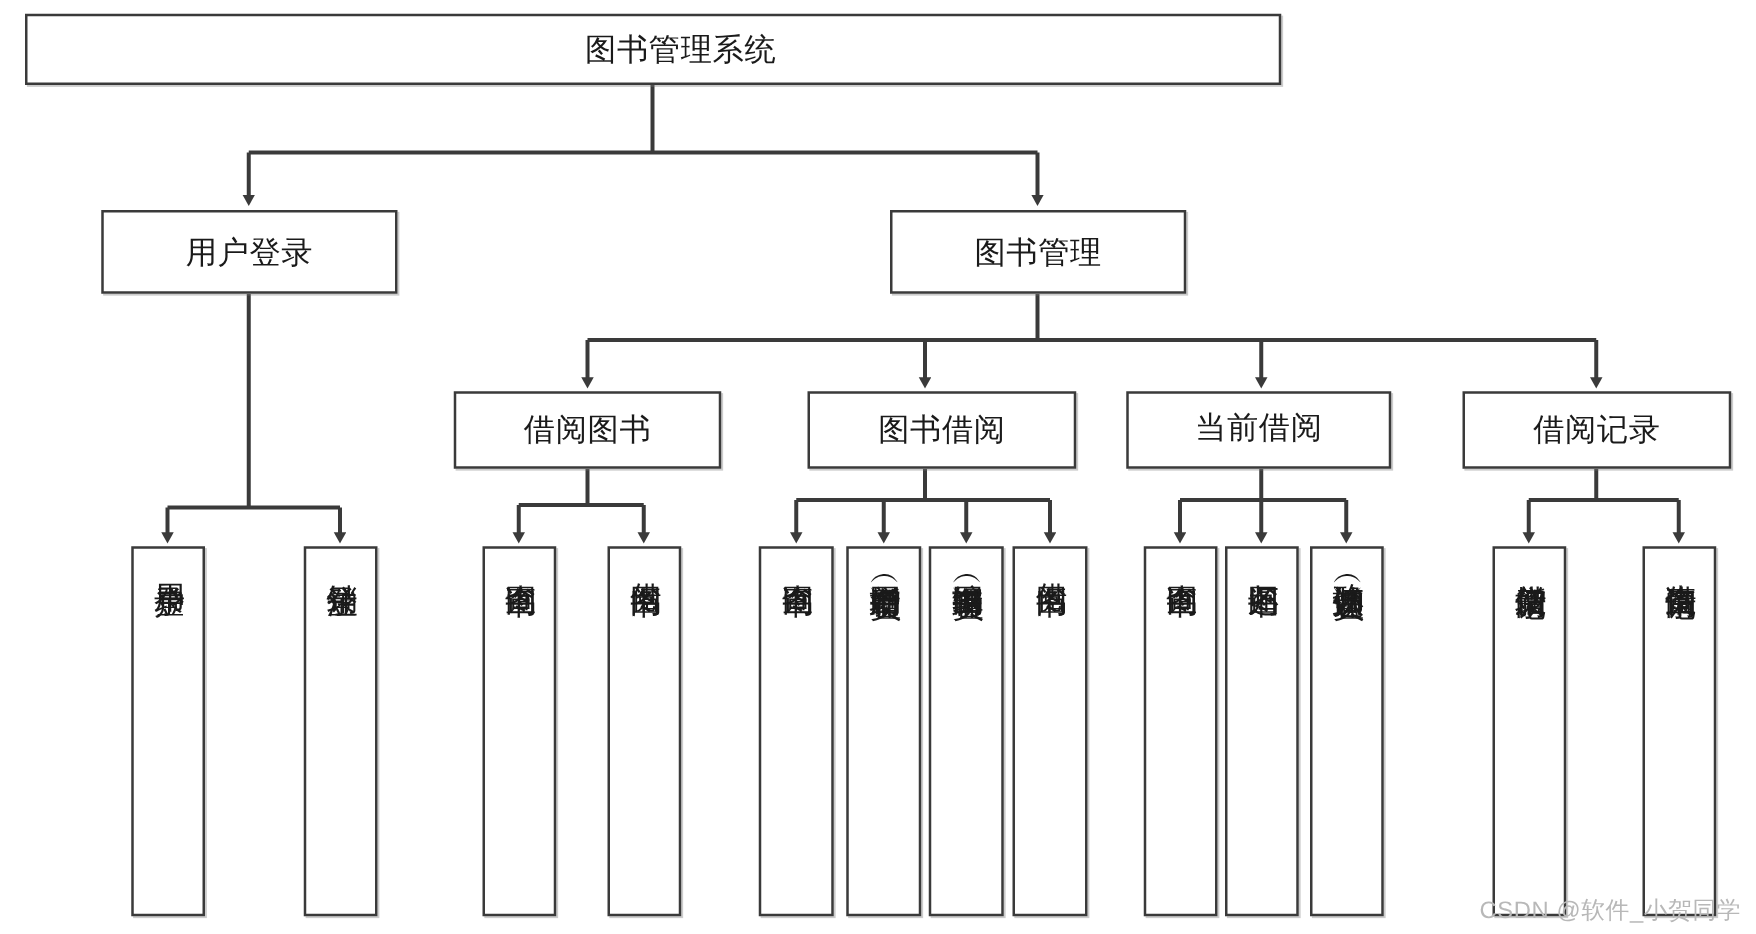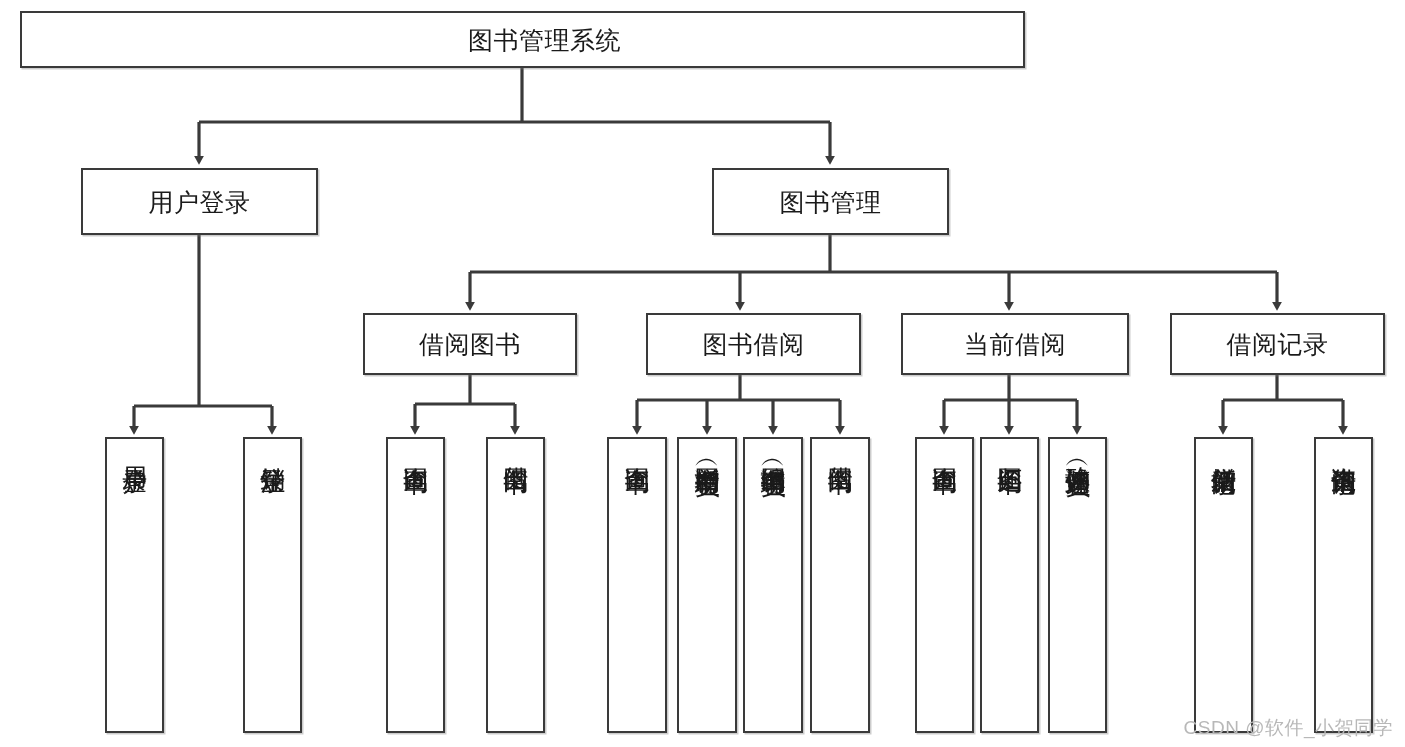--- a/index.html
+++ b/index.html
@@ -140,21 +140,21 @@
   <div class="node h" style="left:712px; top:168px; width:237px; height:67px;justify-content:center;">
     <span class="lbl">图书管理</span>
   </div>
 
   <div class="node h" style="left:363px; top:313px; width:214px; height:62px;">
     <span class="lbl">借阅图书</span>
   </div>
   <div class="node h" style="left:632px; top:313px; width:215px; height:62px;margin-left:14px;">
     <span class="lbl">图书借阅</span>
   </div>
-  <div class="node h" style="left:901px; top:313px; width:228px; height:62px;">
+  <div class="node h" style="left:901px; top:313px; width:212px; height:62px;font-family:Liberation Mono, monospace;">
     <span class="lbl">当前借阅</span>
   </div>
   <div class="node h" style="left:1170px; top:313px; width:215px; height:62px;justify-content:center;">
     <span class="lbl">借阅记录</span>
   </div>
 
   <div class="node v" style="left:105px; top:437px; width:59px; height:296px;">
     <span class="lbl">用户登录</span>
   </div>
   <div class="node v" style="left:243px; top:437px; width:59px; height:296px;">

